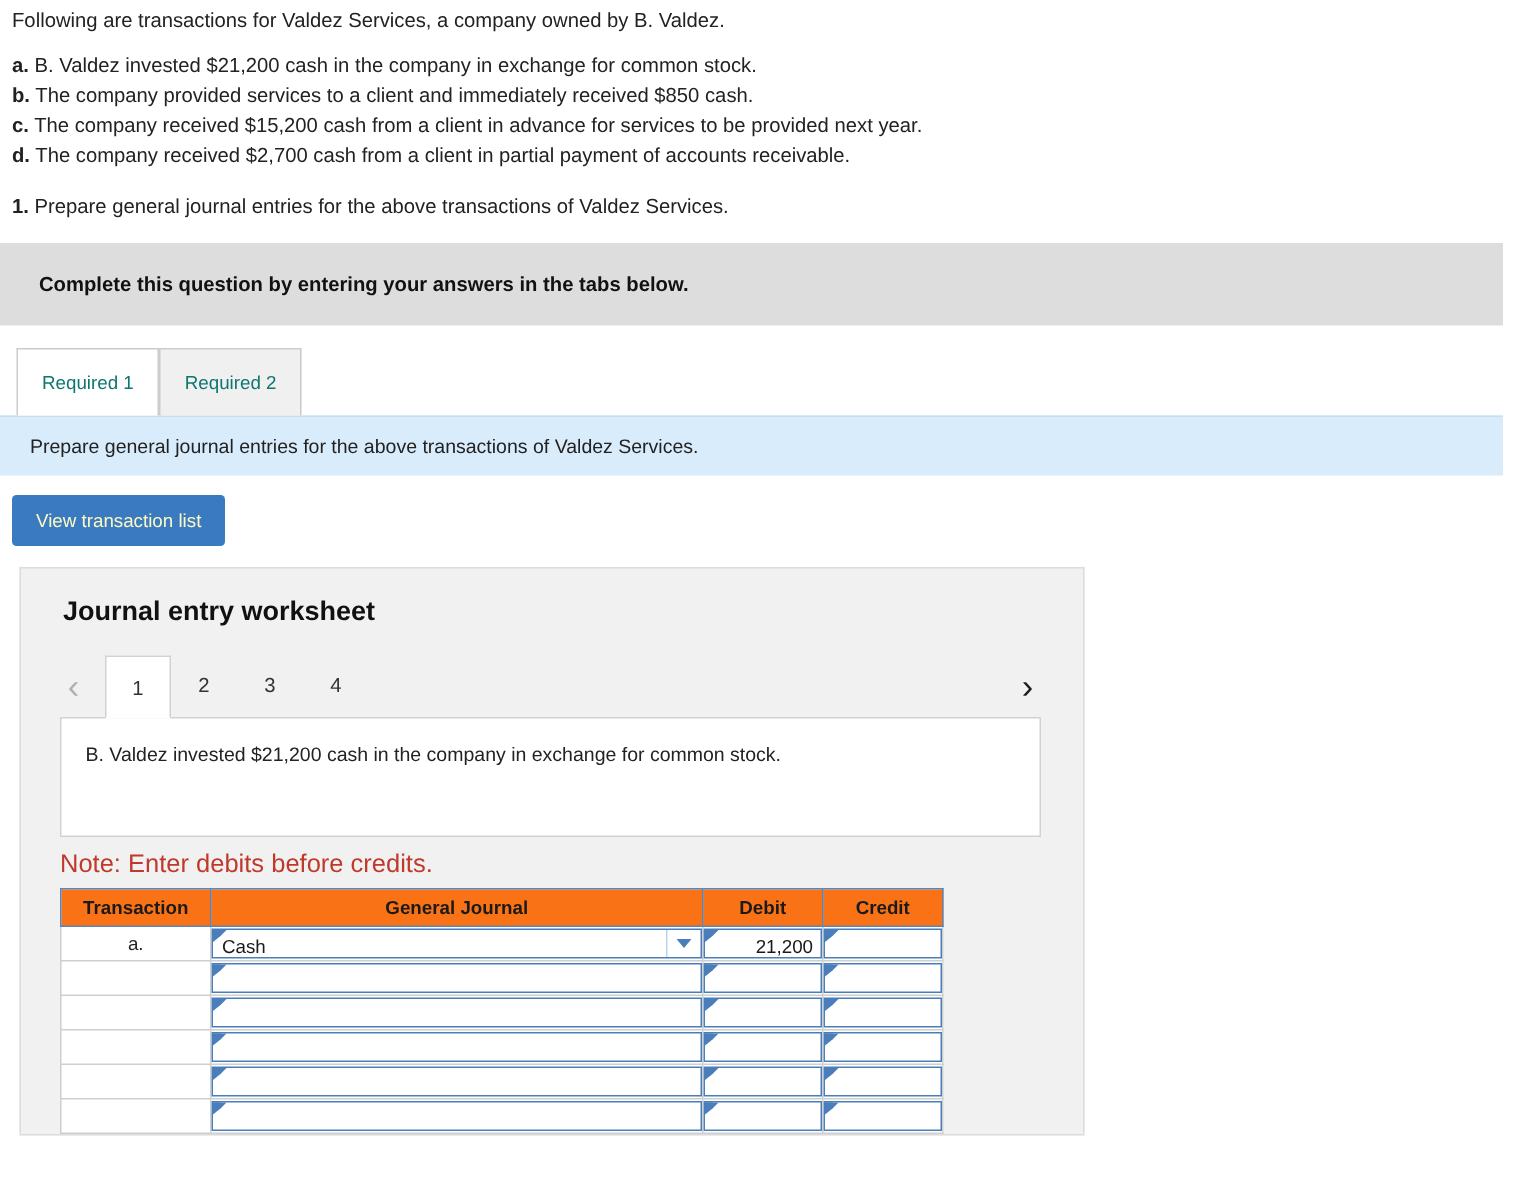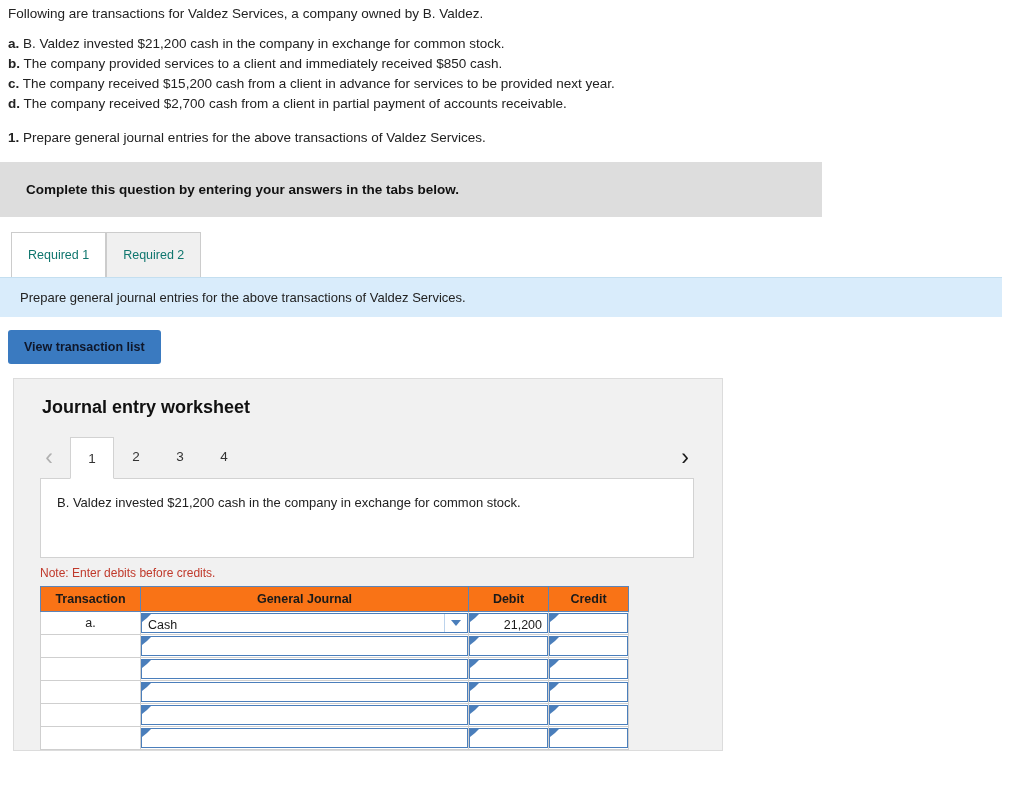--- a/index.html
+++ b/index.html
@@ -30,21 +30,21 @@
   .req-list { margin-top: 14px; }
   .req-row {
     display: block;
     line-height: 20px;
   }
   .req-row .req-num { font-weight: bold; }
 
   
   .banner {
     margin: 14px 0 0 0;
-    width: 822px;
+    width: 1002px;
     background: #dddddd;
     padding: 20px 0 20px 26px;
     box-sizing: border-box;
     font-size: 13.5px;
     font-weight: bold;
     color: #111111;
   }
 
   
   .tabstrip {
@@ -82,23 +82,23 @@
     box-sizing: border-box;
     font-size: 13px;
     color: #222222;
   }
 
   
   .btn-wrap { padding: 13px 0 0 8px; }
   .btn-blue {
     display: inline-block;
     background: #3a7ac0;
-    color: #0f172a;
-    font-size: 12.5px;
-    font-weight: bold;
+    color: #fef9c3;
+    font-size: 12.5px;
+    font-weight: normal;
     border: none;
     border-radius: 3px;
     padding: 10px 16px;
     cursor: pointer;
     font-family: "Liberation Sans", sans-serif;
   }
 
   
   .worksheet {
     margin: 14px 0 0 13px;
@@ -171,21 +171,21 @@
     padding: 14px 16px;
     font-size: 13px;
     line-height: 20px;
     box-sizing: border-box;
     position: relative;
     z-index: 1;
   }
 
   .ws-note {
     color: #c0392b;
-    font-size: 12px;
+    font-size: 17px;
     padding: 8px 0 6px 26px;
   }
 
   
   .jtable-wrap { padding: 0 0 0 26px; }
   table.jtable {
     border-collapse: collapse;
     width: 588px;
     table-layout: fixed;
     font-size: 12.5px;

